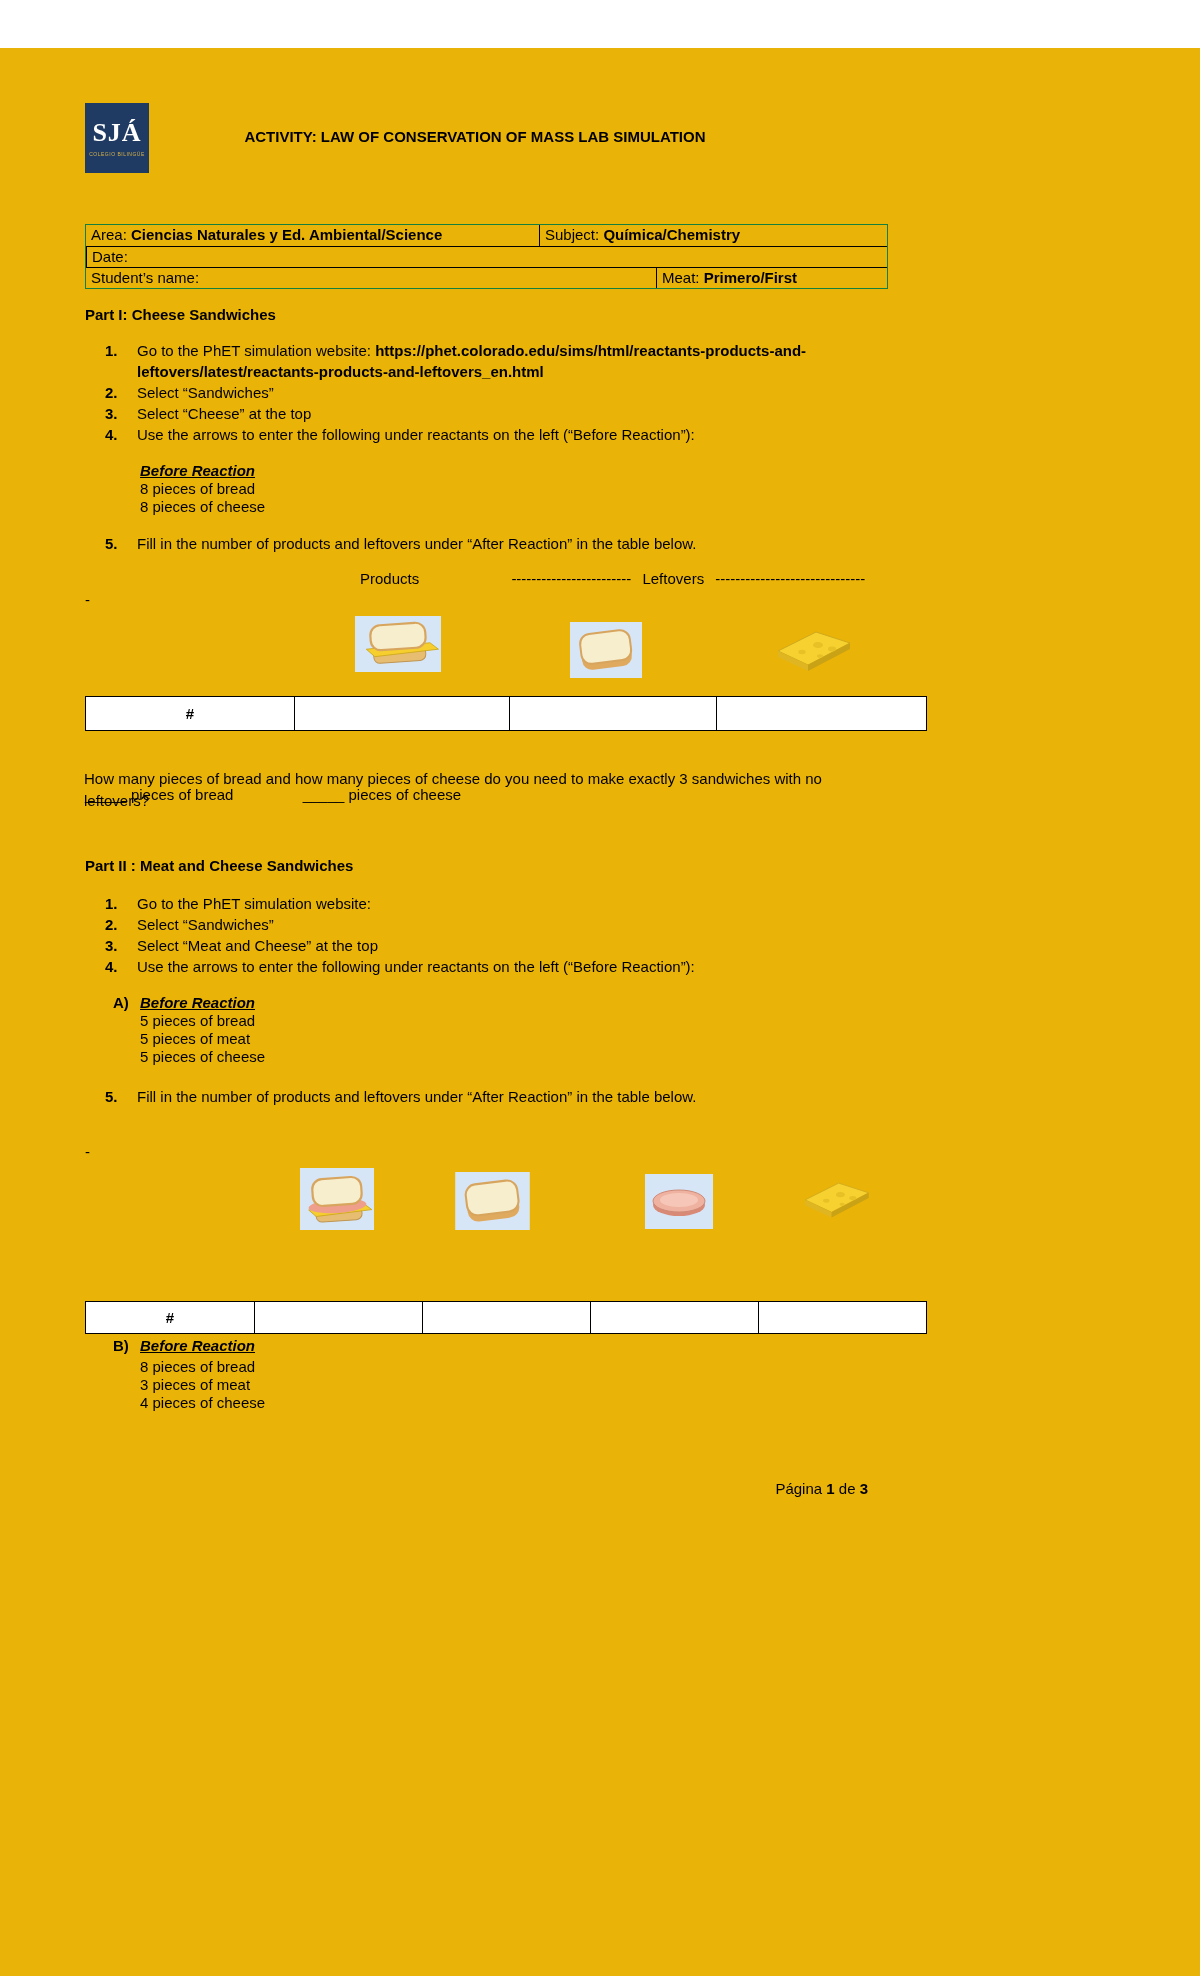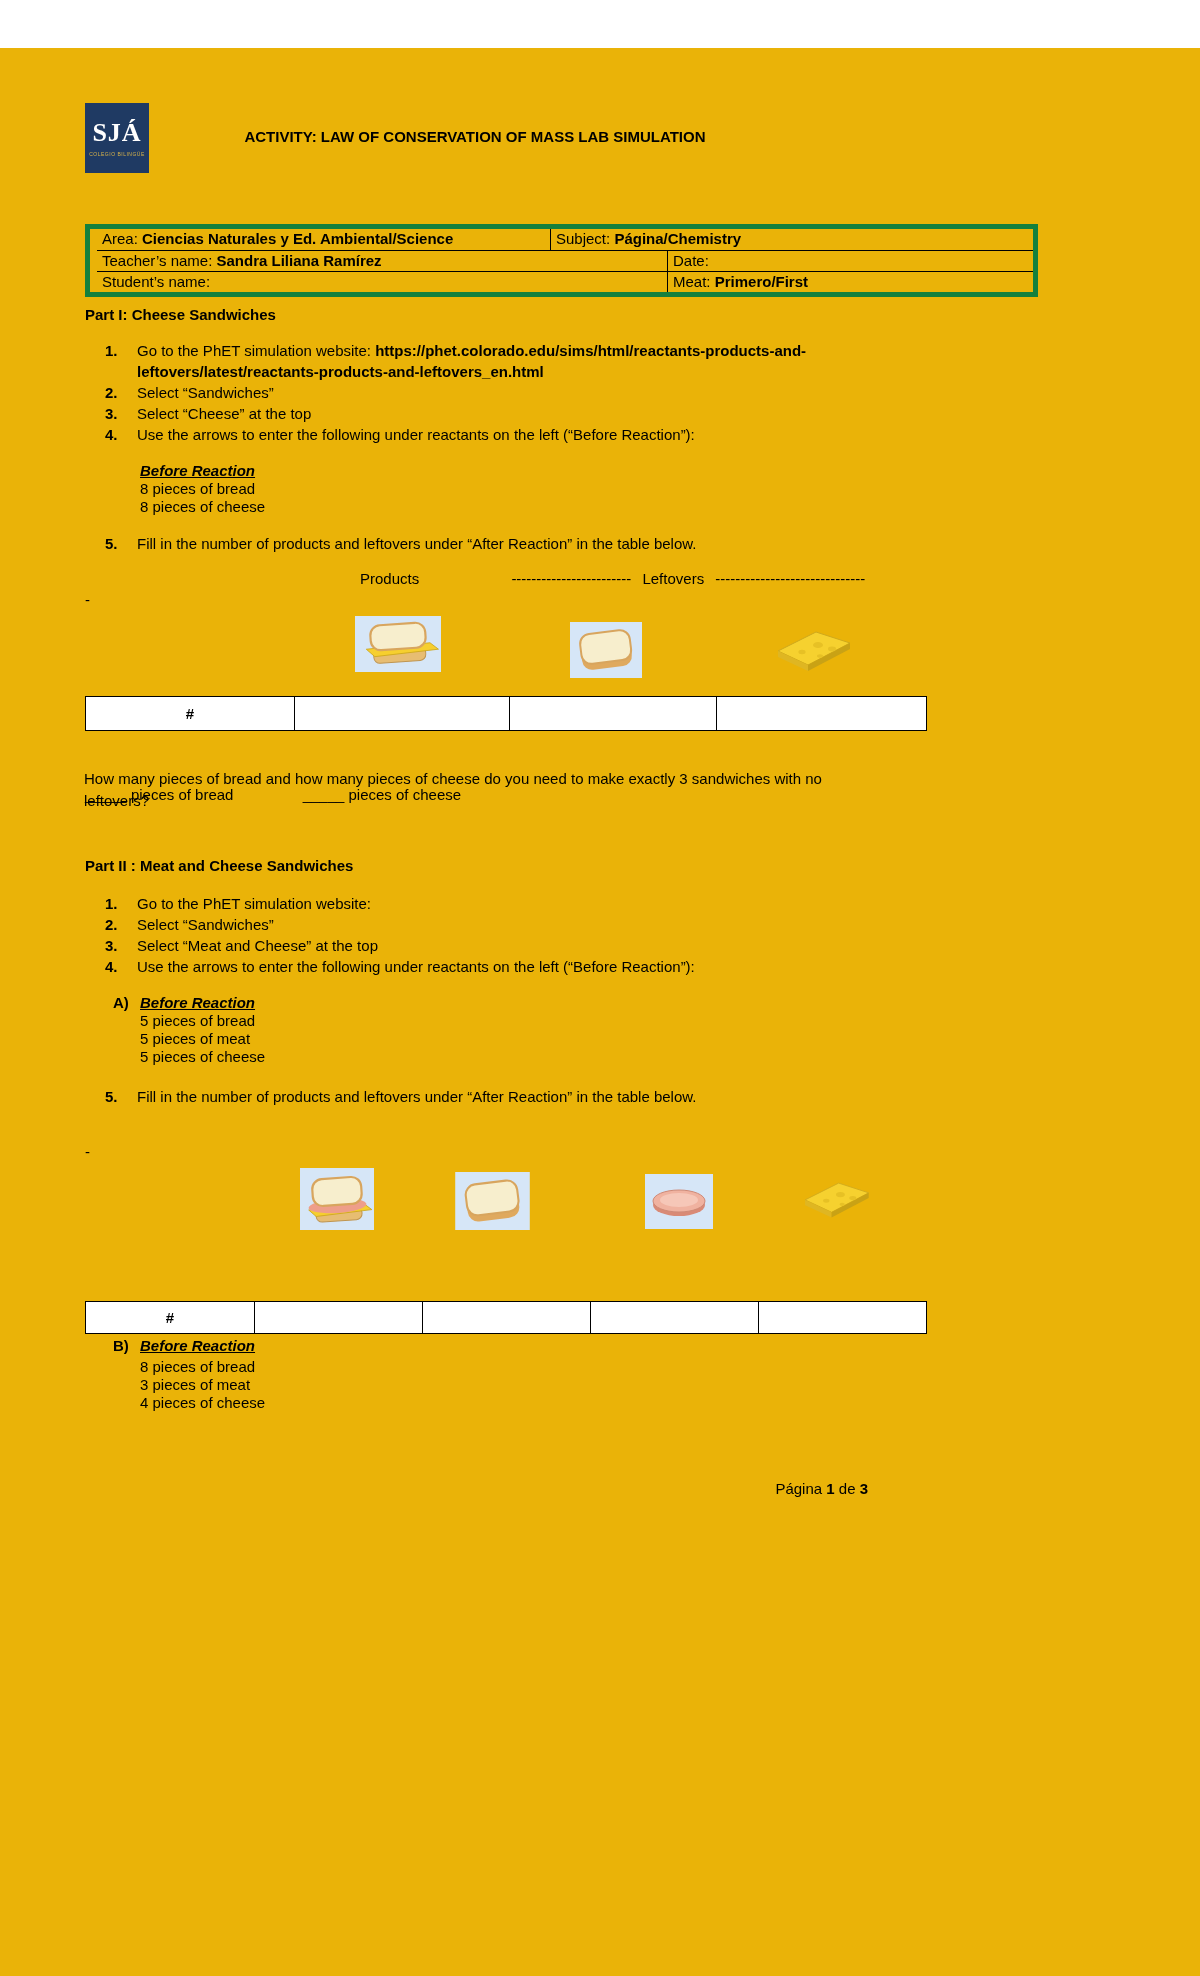--- a/index.html
+++ b/index.html
@@ -14,21 +14,21 @@
 
   
   .logo { left:85px; top:55px; width:64px; height:70px; background:#1f3a63;
           display:flex; flex-direction:column; align-items:center; justify-content:center; color:#fff; }
   .logo-acronym { font-family:"Liberation Serif","DejaVu Serif",serif; font-weight:bold; font-size:26px; letter-spacing:1px; line-height:1; }
   .logo-sub { font-size:5px; color:#d8b34a; margin-top:5px; letter-spacing:0.5px; white-space:nowrap; }
 
   .title { left:85px; top:80px; width:780px; text-align:center; font-weight:bold; font-size:15px; }
 
   
-  .info-table { left:85px; top:176px; width:953px; border:5px solid #15803d;padding-left:7px; }
+  .info-table { left:85px; top:176px; width:803px; border:1px solid #15803d; }
   .it-row { display:flex; height:21px; line-height:20px; }
   .it-row + .it-row { border-top:1px solid #000; }
   .it-cell { padding:0 5px; white-space:nowrap; overflow:hidden; }
   .it-cell.second { border-left:1px solid #000; flex:1; }
 
   .heading { font-weight:bold; left:85px; }
 
   
   .steps { left:85px; width:840px; }
   .step { display:flex; padding-left:20px; line-height:21px; }
@@ -66,28 +66,24 @@
   <div class="abs title">ACTIVITY: LAW OF CONSERVATION OF MASS LAB SIMULATION</div>
 
   <div class="abs info-table">
     <div class="it-row">
       <div class="it-cell" style="width:453px">
         <span>Area:</span>
         <span class="bold">Ciencias Naturales y Ed. Ambiental/Science</span>
       </div>
       <div class="it-cell second">
         <span>Subject:</span>
-        <span class="bold">Página/Chemistry</span>
+        <span class="bold">Química/Chemistry</span>
       </div>
     </div>
     <div class="it-row">
-      <div class="it-cell" style="width:570px">
-        <span>Teacher’s name:</span>
-        <span class="bold">Sandra Liliana Ramírez</span>
-      </div>
       <div class="it-cell second">
         <span>Date:</span>
       </div>
     </div>
     <div class="it-row">
       <div class="it-cell" style="width:570px">
         <span>Student’s name:</span>
       </div>
       <div class="it-cell second">
         <span>Meat:</span>

